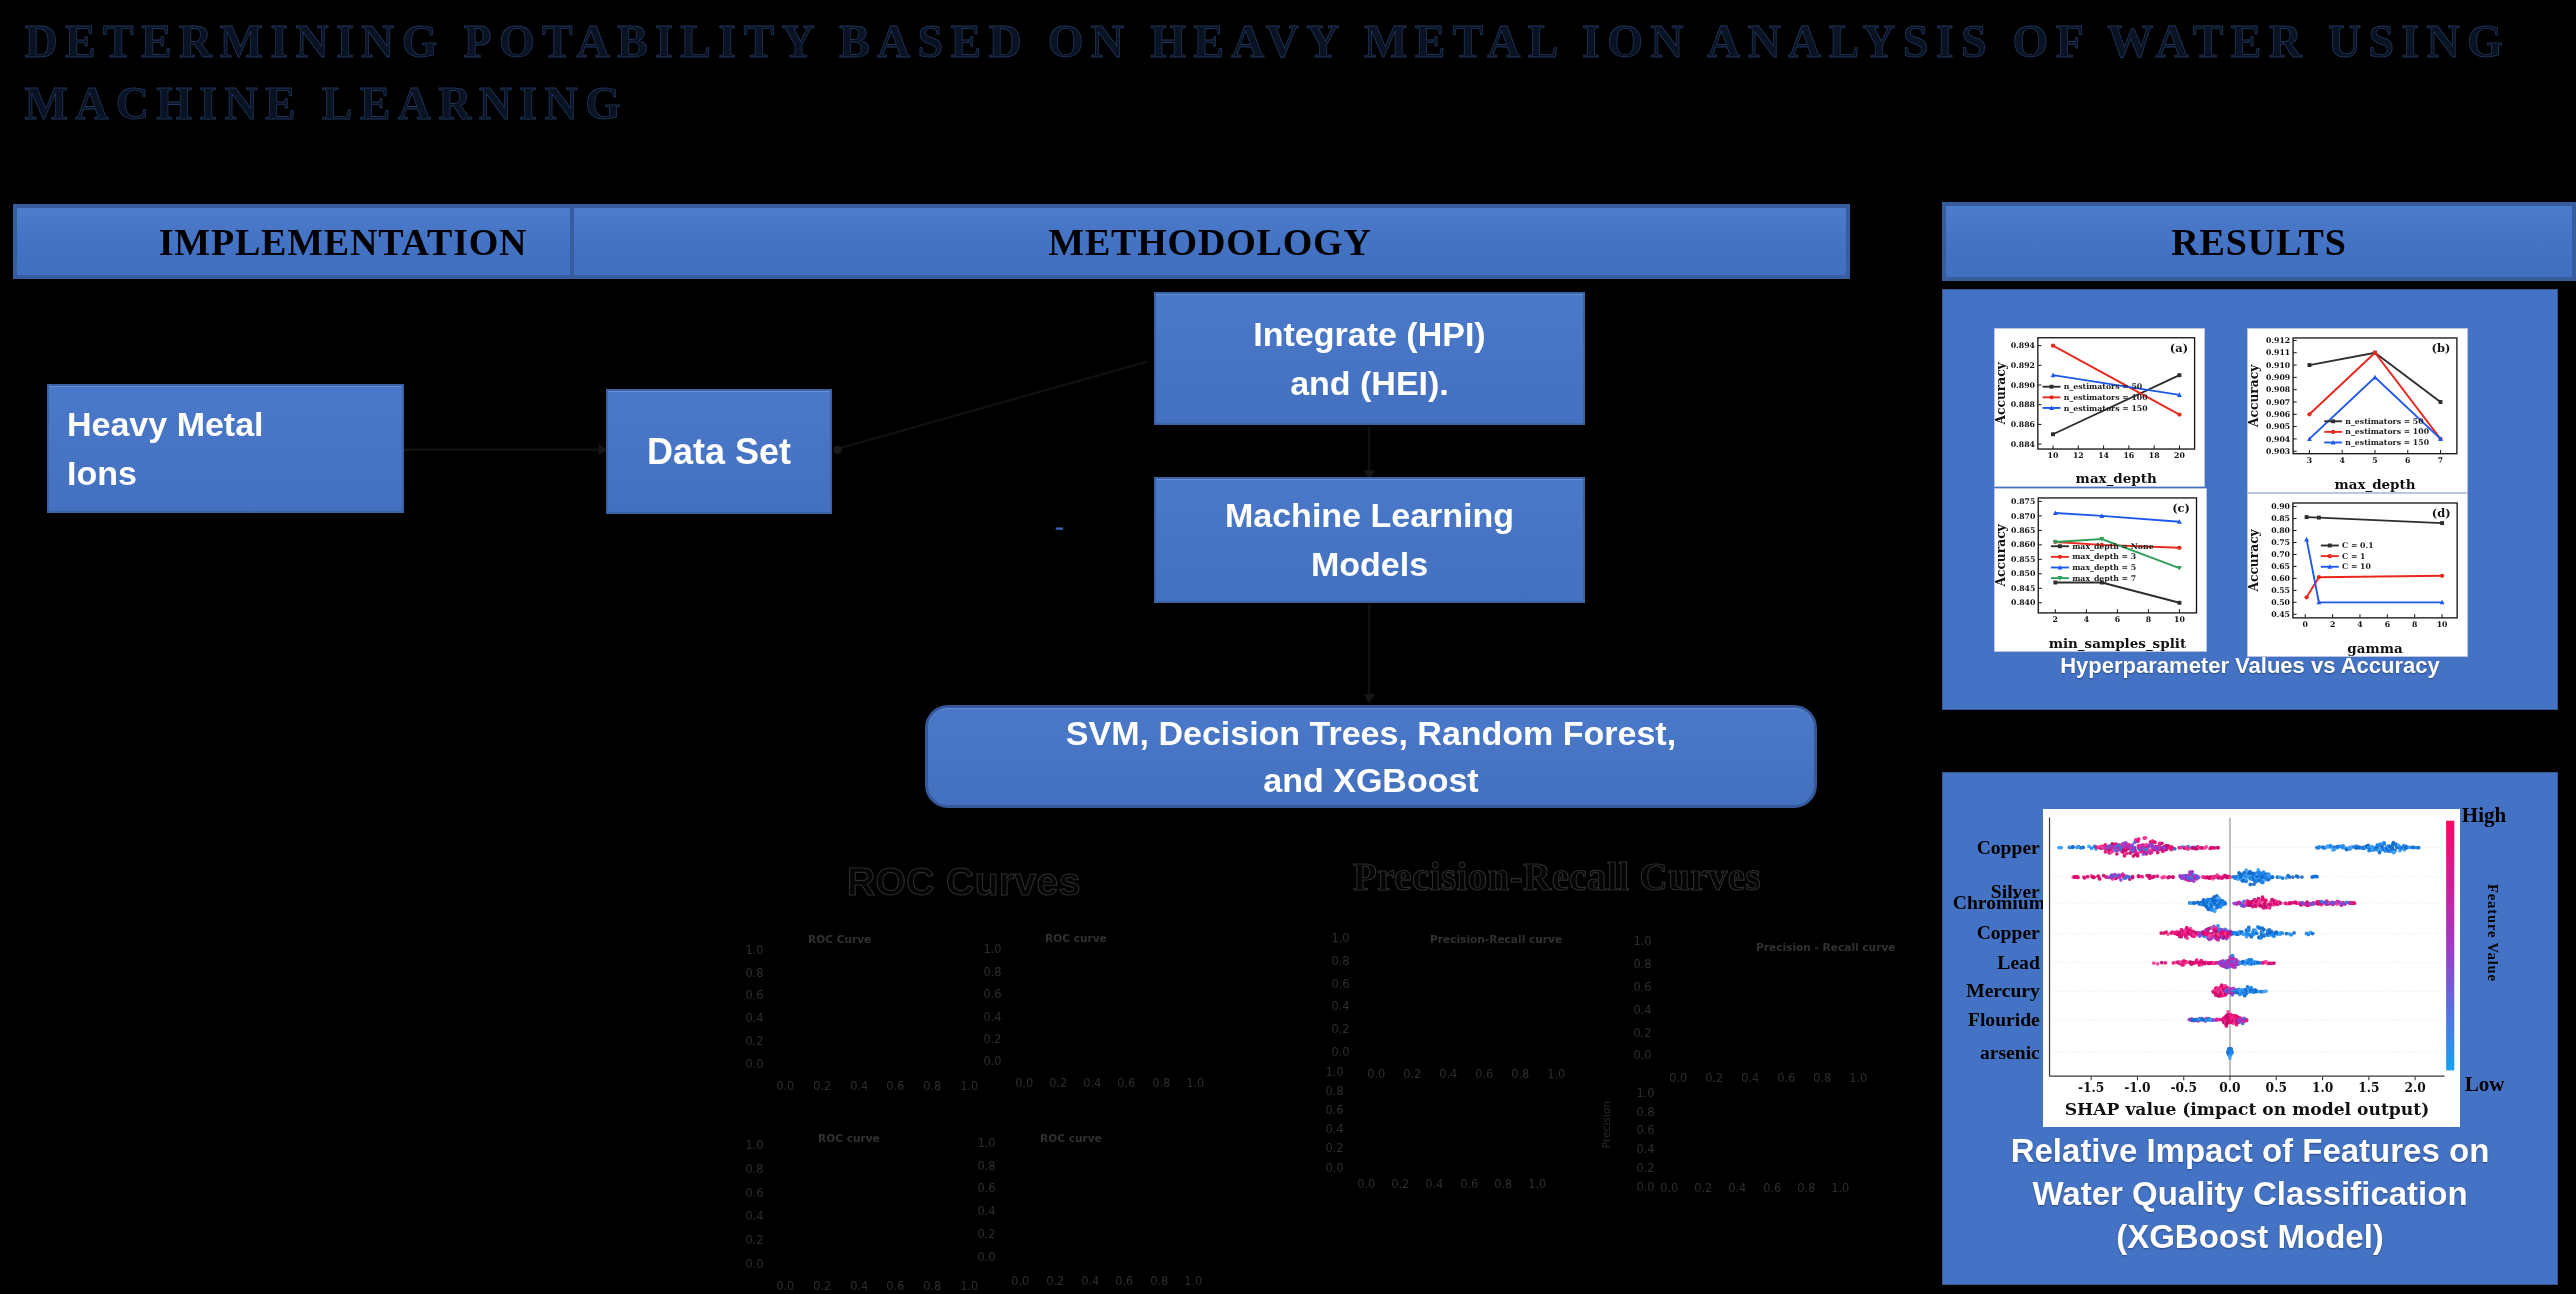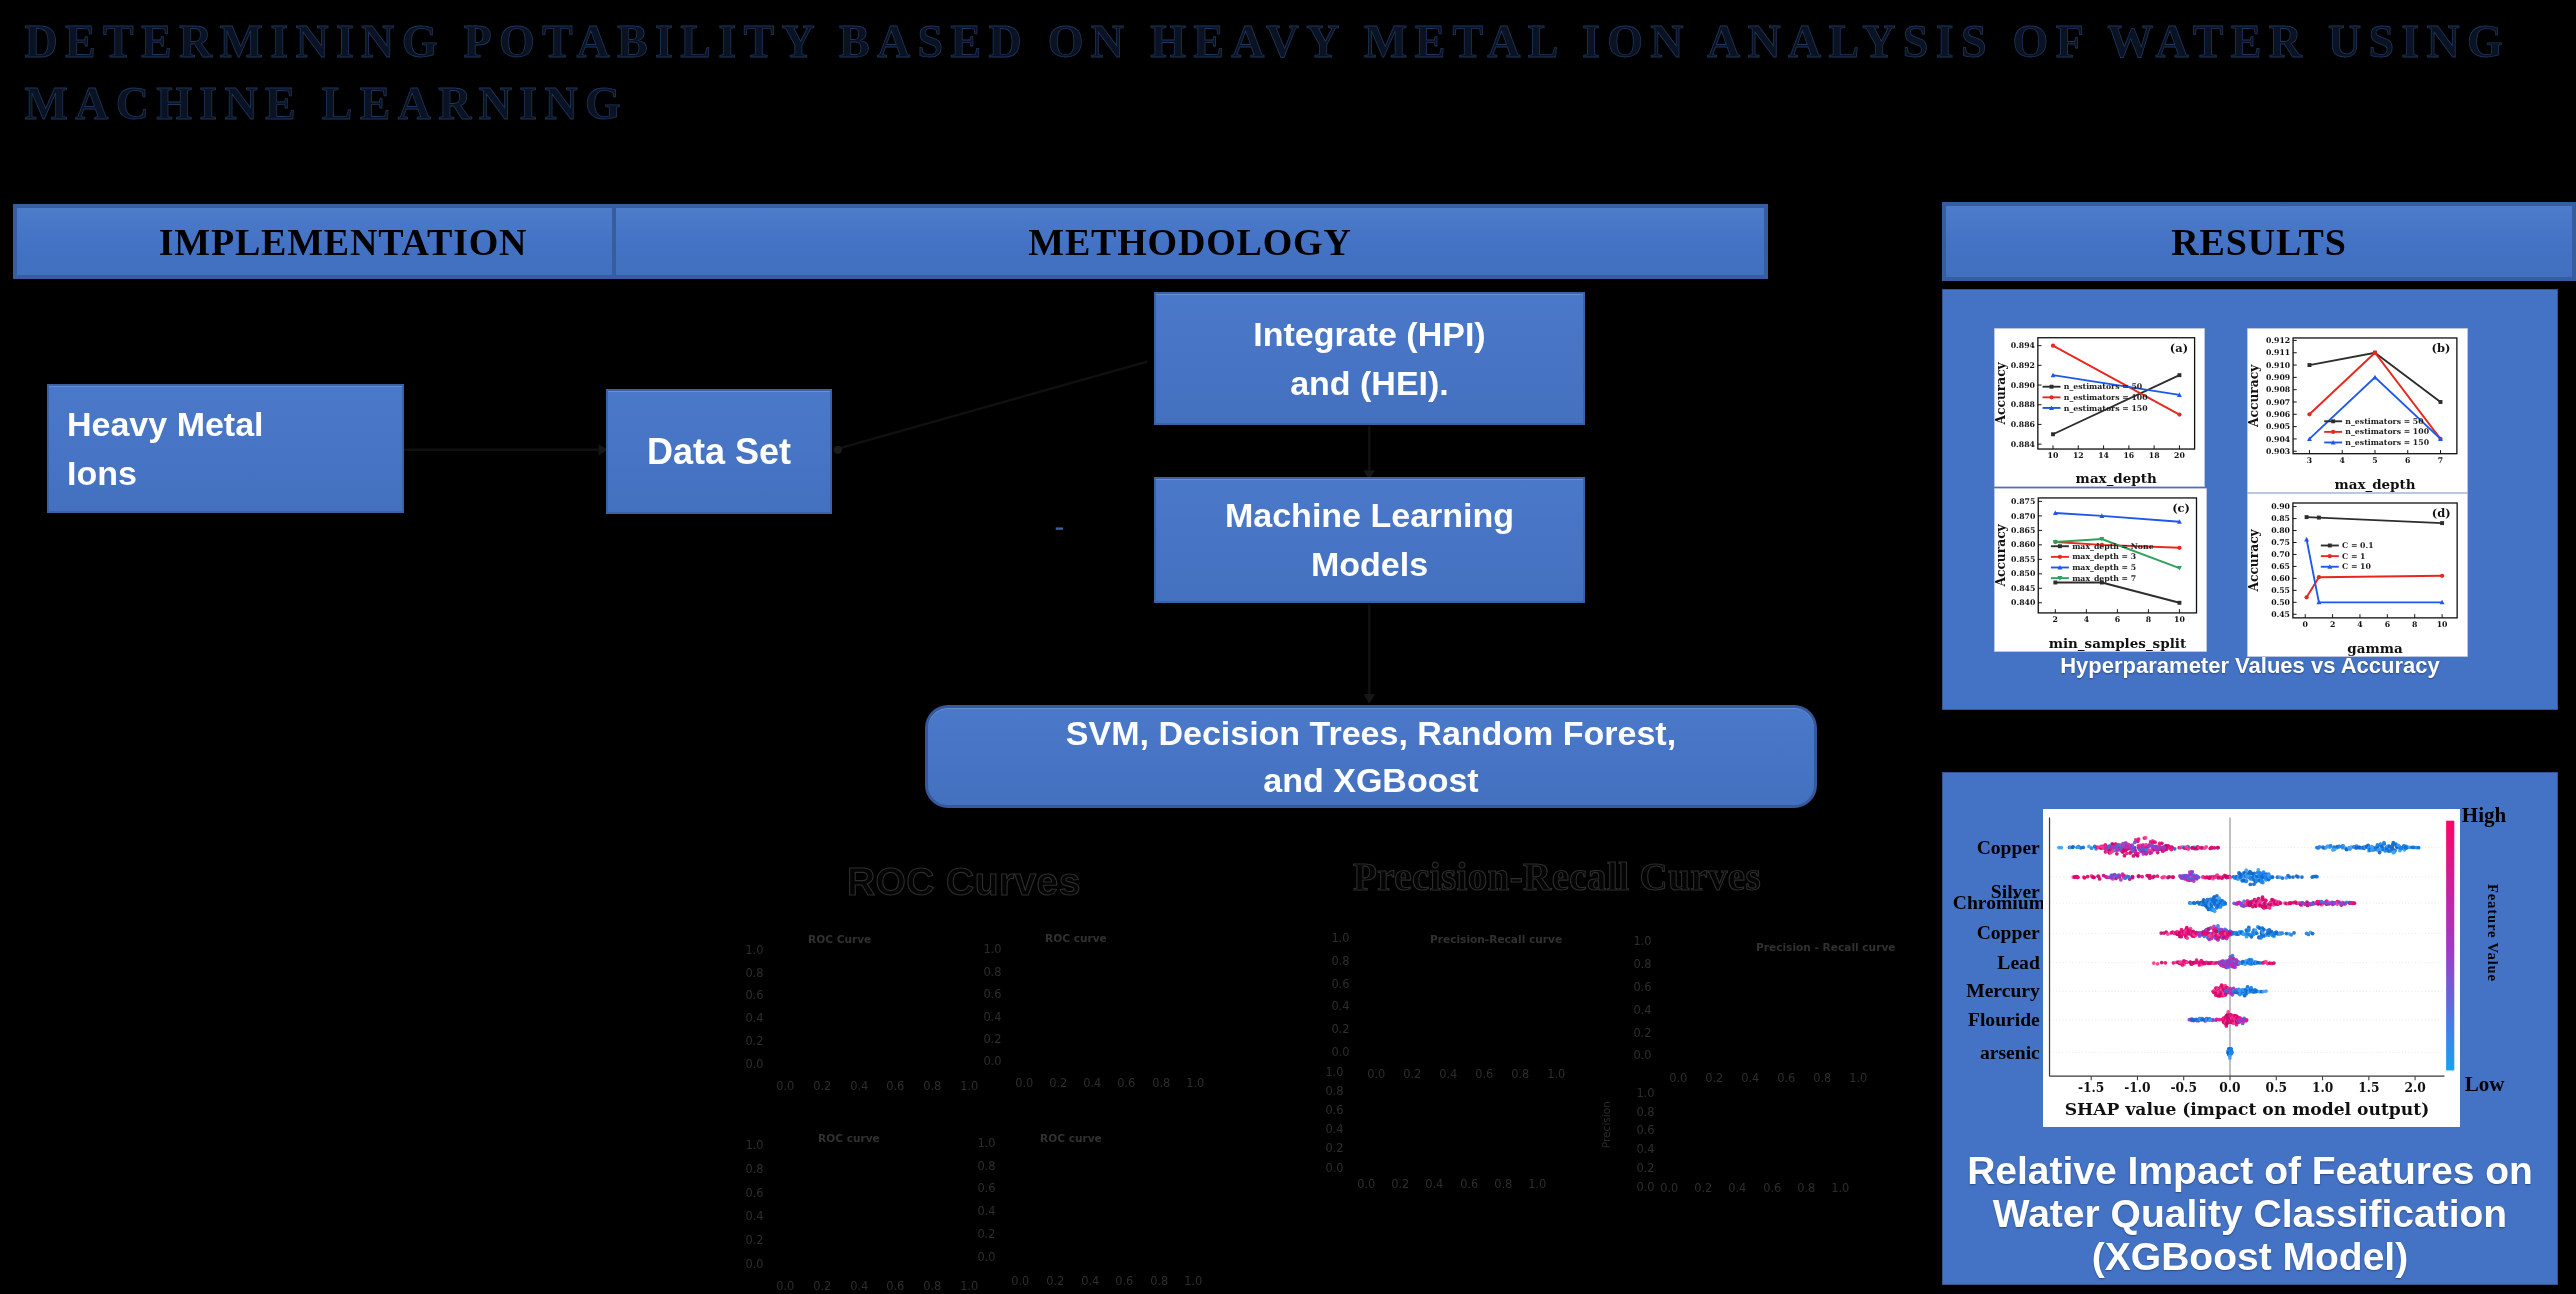--- a/index.html
+++ b/index.html
@@ -8,21 +8,21 @@
   
   .poster-title{position:absolute;left:24.5px;top:11.4px;width:2531px;
     font-family:"Liberation Serif",serif;font-weight:bold;font-size:46px;line-height:62px;
     color:#0a1323;-webkit-text-stroke:0.8px #20365c;letter-spacing:7.3px;}
   
   .hdr{position:absolute;height:75px;display:flex;align-items:center;justify-content:center;
     background:linear-gradient(180deg,#4d7ccb 0%,#4472c4 55%,#4070bf 100%);
     border:4.1px solid #385d9e;box-sizing:border-box;
     font-family:"Liberation Serif",serif;font-weight:bold;font-size:38px;color:#000;letter-spacing:0.8px;}
   #hdr-impl{left:13px;top:204px;width:660px;}
-  #hdr-meth{left:612px;top:204px;width:1156px;}
+  #hdr-meth{left:570px;top:204px;width:1280px;}
   #hdr-results{left:1942px;top:202px;width:634px;height:79px;}
   
   .bluebox{position:absolute;background:linear-gradient(180deg,#4b79c9,#4370bf);
     border:2.4px solid #3a62a5;box-sizing:border-box;color:#fff;font-weight:bold;
     display:flex;flex-direction:column;justify-content:center;align-items:center;
     text-align:center;box-shadow:inset 0 0.8px 0 rgba(255,255,255,.22);}
   #box-heavy{left:47px;top:384px;width:357px;height:129px;align-items:flex-start;
     padding-left:18px;font-size:34px;line-height:49px;text-align:left;}
   #box-dataset{left:606px;top:389px;width:226px;height:125px;font-size:36px;}
   #box-integrate{left:1154px;top:292px;width:431px;height:133px;font-size:34px;line-height:49px;}
@@ -44,21 +44,21 @@
   #panel-hyper{left:1942px;top:289px;width:616px;height:421px;}
   #panel-shap{left:1942px;top:772px;width:616px;height:513px;}
   .chart{position:absolute;background:#fff;box-shadow:0 0 0 0.8px #d9dde6;}
   #chart-a{left:52px;top:39px;width:209px;height:157px;}
   #chart-b{left:305px;top:39px;width:219px;height:163px;}
   #chart-c{left:52px;top:199px;width:211px;height:162px;}
   #chart-d{left:305px;top:204px;width:219px;height:162px;}
   .caption{position:absolute;left:0;width:100%;text-align:center;color:#fff;font-weight:bold;
     text-shadow:0 0.8px 1.6px rgba(0,0,0,.35);}
   .cap1{top:363px;font-size:22px;}
-  .cap2{top:376px;font-size:39px;line-height:43px;}
+  .cap2{top:356px;font-size:33px;line-height:43px;}
   
   #shap-area{position:absolute;left:9.8px;top:33px;width:597px;height:367px;}
   #shap-box{position:absolute;left:90px;top:3.3px;width:417px;height:318px;background:#fff;}
   .featlab{position:absolute;left:0;width:87px;height:26px;line-height:26px;text-align:right;
     font-family:"Liberation Serif",serif;font-weight:bold;font-size:19.6px;color:#000;}
   #shap-high,#shap-low{position:absolute;font-family:"Liberation Serif",serif;font-weight:bold;
     font-size:21px;color:#000;}
   #shap-high{left:509px;top:-3.3px;}
   #shap-low{left:512px;top:266px;}
   #shap-fv{position:absolute;left:531px;top:78px;font-family:"Liberation Serif",serif;

